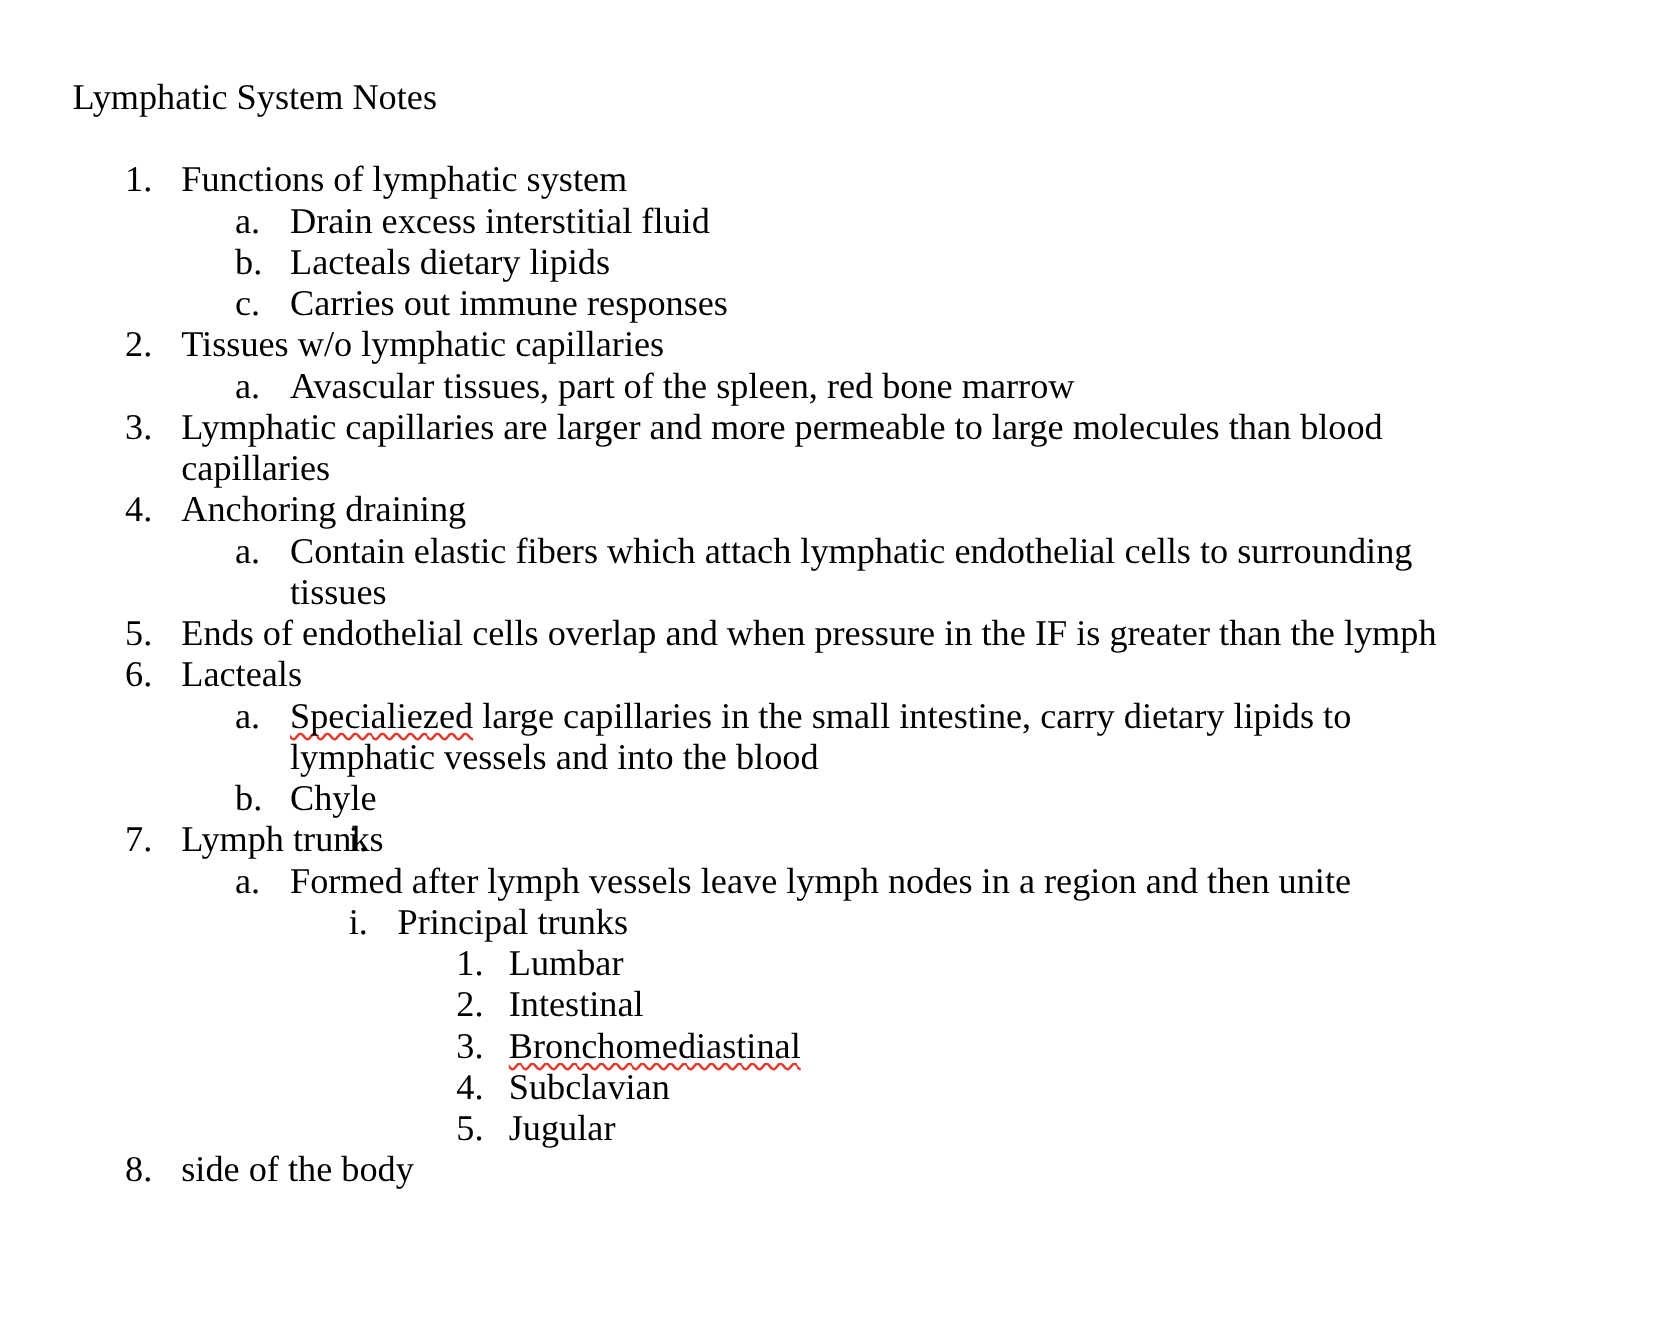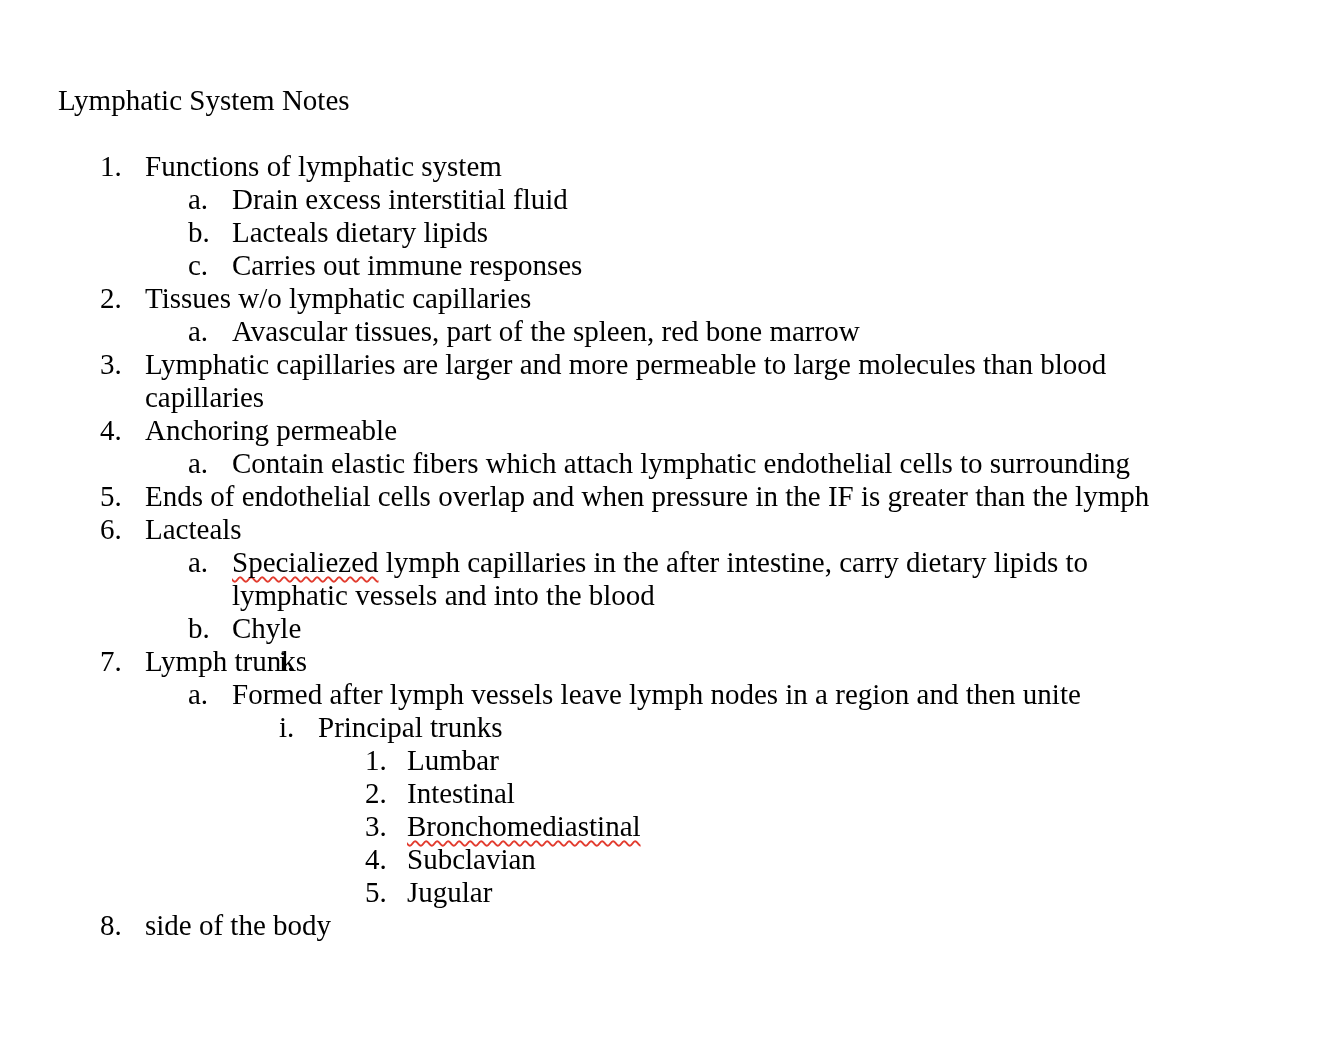--- a/index.html
+++ b/index.html
@@ -13,21 +13,21 @@
     height: 1058px;
     background: var(--paper);
     font-family: "Liberation Serif", "DejaVu Serif", serif;
     color: var(--ink);
     overflow: hidden;
   }
   .page {
     position: relative;
     width: 1336px;
     height: 1058px;
-    padding-top: 84px;
+    padding-top: 62px;
     background: var(--paper);
   }
   .doc-title {
     font-size: 29px;
     line-height: 33px;
     font-weight: normal;
     margin: 0 0 33px 58px;
     white-space: pre;
   }
   .outline { position: relative; }
@@ -75,33 +75,34 @@
         <div class="line"><span class="marker" style="left: 100px;">2.</span><span>Tissues w/o lymphatic capillaries</span></div>
       </div>
       <div class="item" style="padding-left: 232px;">
         <div class="line"><span class="marker" style="left: 188px;">a.</span><span>Avascular tissues, part of the spleen, red bone marrow</span></div>
       </div>
       <div class="item" style="padding-left: 145px;">
         <div class="line"><span class="marker" style="left: 100px;">3.</span><span>Lymphatic capillaries are larger and more permeable to large molecules than blood</span></div>
         <div class="line"><span>capillaries</span></div>
       </div>
       <div class="item" style="padding-left: 145px;">
-        <div class="line"><span class="marker" style="left: 100px;">4.</span><span>Anchoring permeable</span></div>
+        <div class="line"><span class="marker" style="left: 100px;">4.</span><span>Anchoring draining</span></div>
       </div>
       <div class="item" style="padding-left: 232px;">
         <div class="line"><span class="marker" style="left: 188px;">a.</span><span>Contain elastic fibers which attach lymphatic endothelial cells to surrounding</span></div>
+        <div class="line"><span>tissues</span></div>
       </div>
       <div class="item" style="padding-left: 145px;">
         <div class="line"><span class="marker" style="left: 100px;">5.</span><span>Ends of endothelial cells overlap and when pressure in the IF is greater than the lymph</span></div>
       </div>
       <div class="item" style="padding-left: 145px;">
         <div class="line"><span class="marker" style="left: 100px;">6.</span><span>Lacteals</span></div>
       </div>
       <div class="item" style="padding-left: 232px;">
-        <div class="line"><span class="marker" style="left: 188px;">a.</span><span class="squiggle">Specialiezed</span><span> lymph capillaries in the after intestine, carry dietary lipids to</span></div>
+        <div class="line"><span class="marker" style="left: 188px;">a.</span><span class="squiggle">Specialiezed</span><span> large capillaries in the small intestine, carry dietary lipids to</span></div>
         <div class="line"><span>lymphatic vessels and into the blood</span></div>
       </div>
       <div class="item" style="padding-left: 232px;">
         <div class="line"><span class="marker" style="left: 188px;">b.</span><span>Chyle</span></div>
       </div>
       <div class="item" style="padding-left: 318px;">
         <div class="line"><span class="marker" style="left: 279px;">i.</span></div>
       </div>
       <div class="item" style="padding-left: 145px;">
         <div class="line"><span class="marker" style="left: 100px;">7.</span><span>Lymph trunks</span></div>

